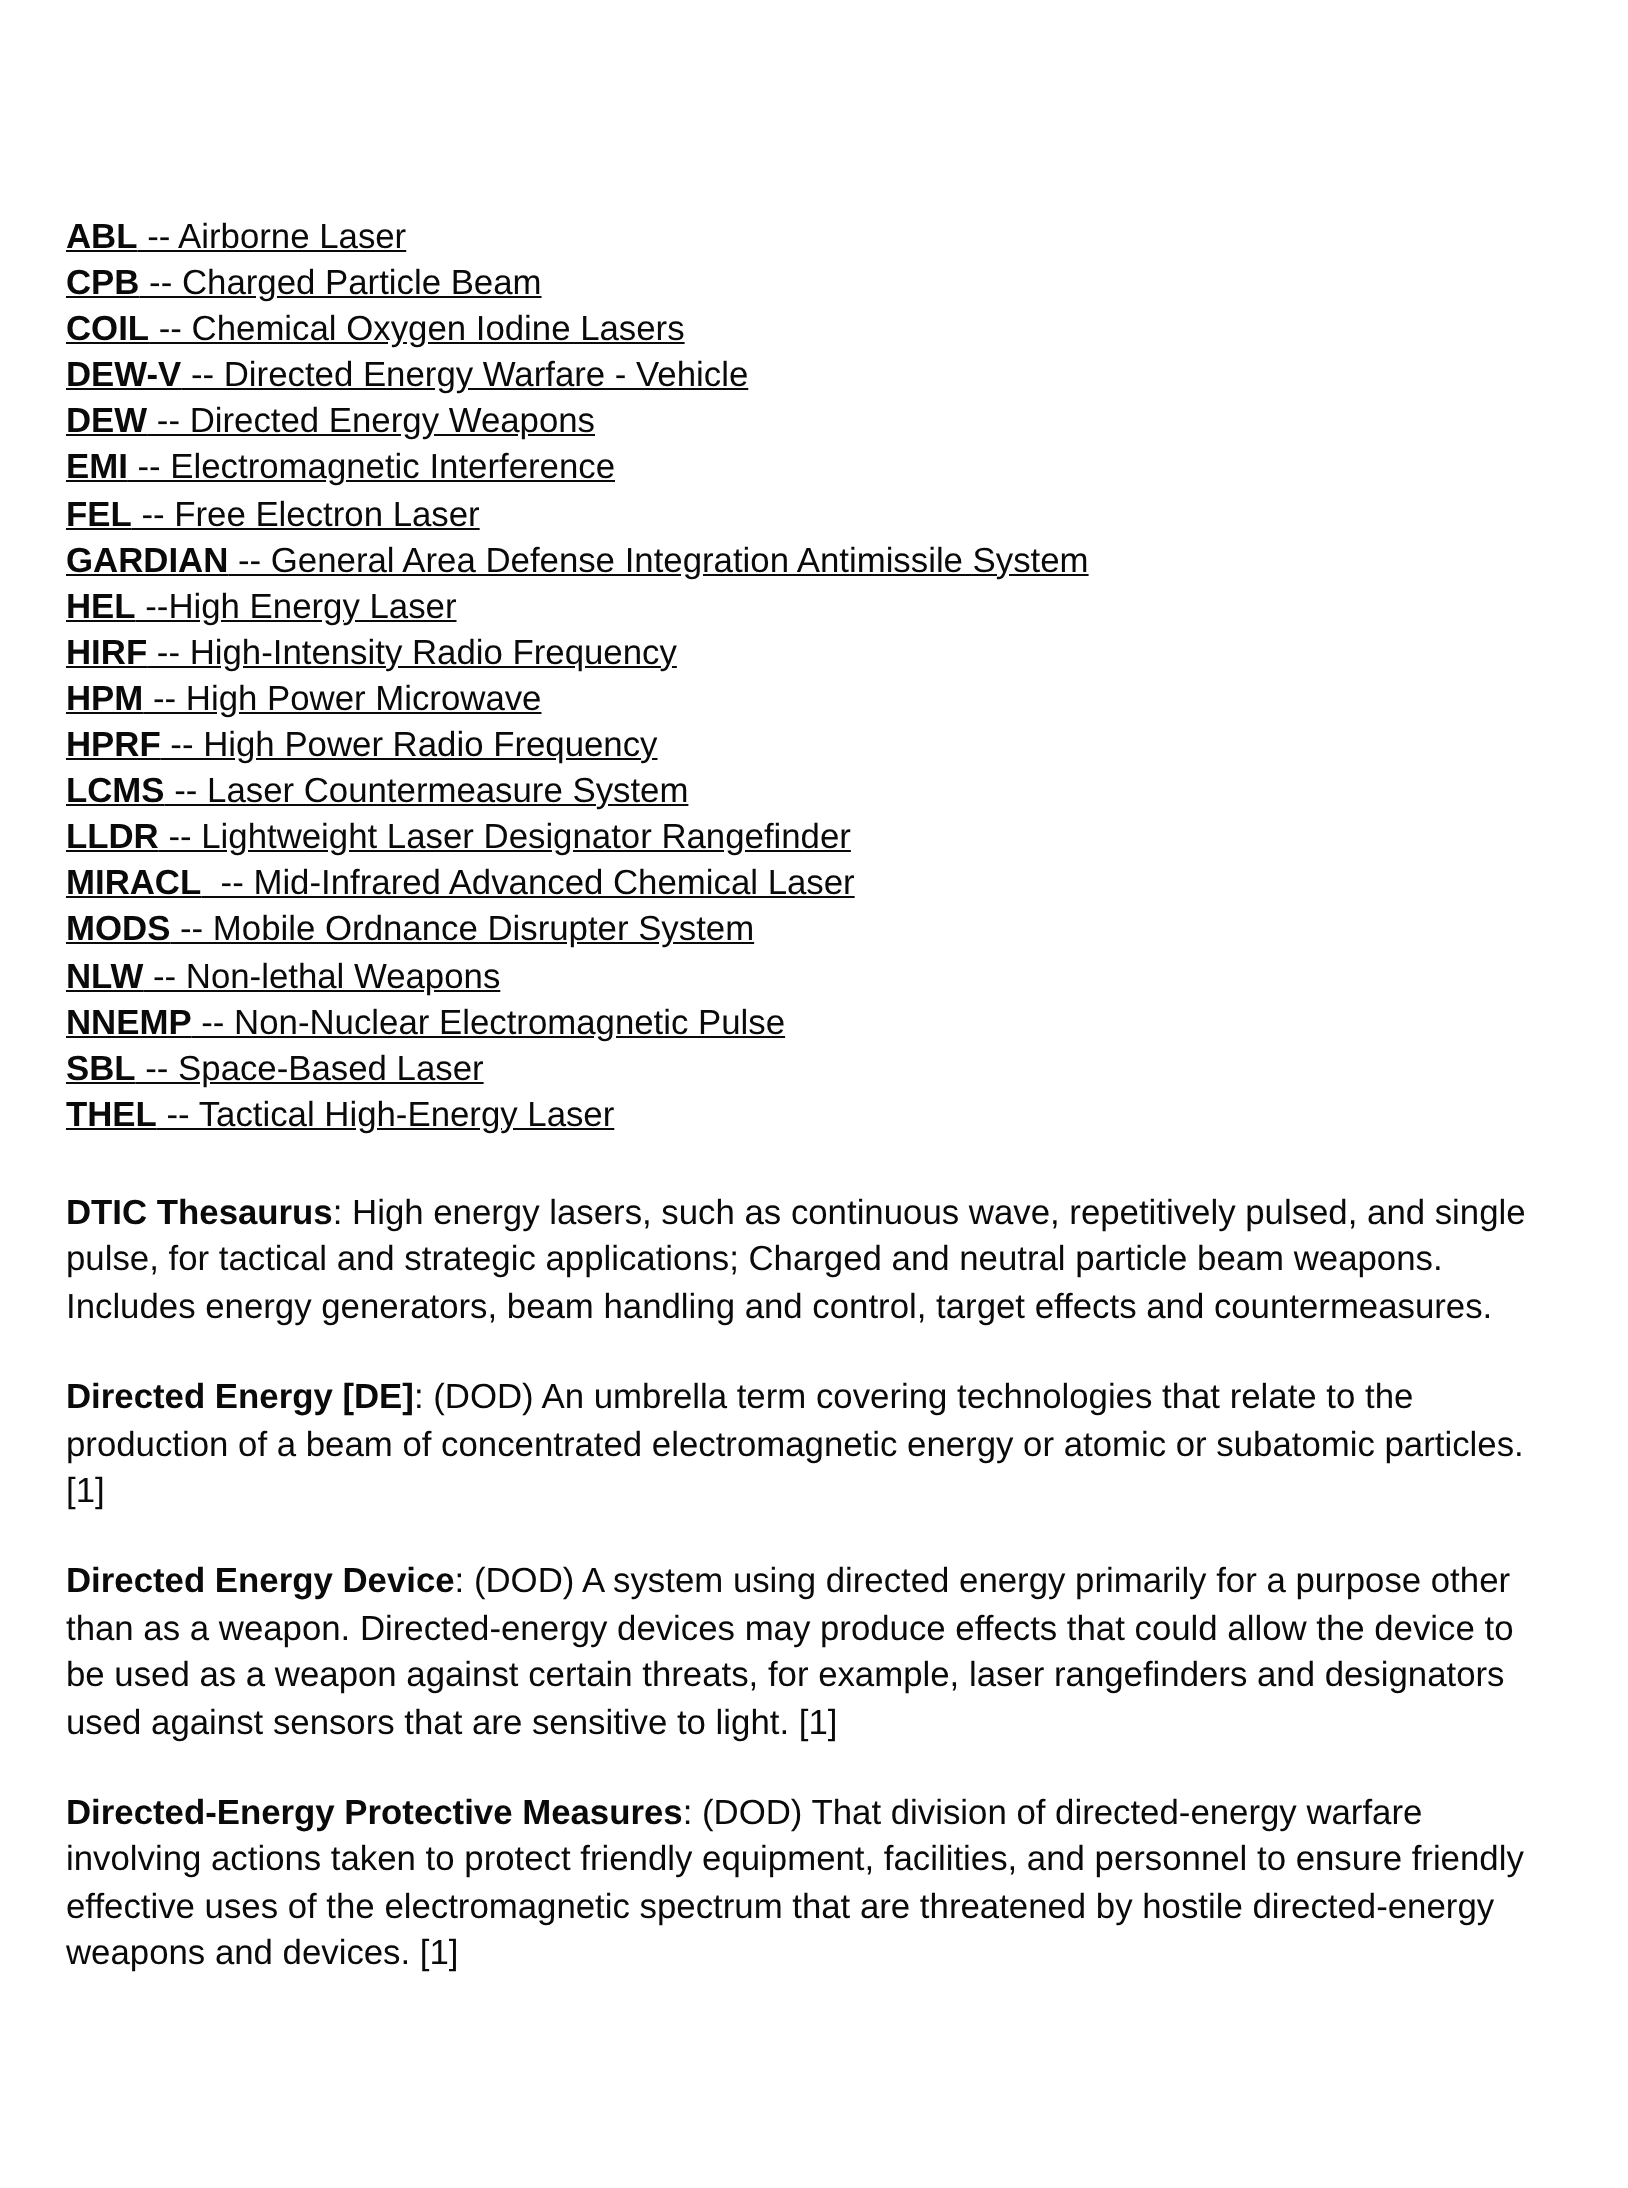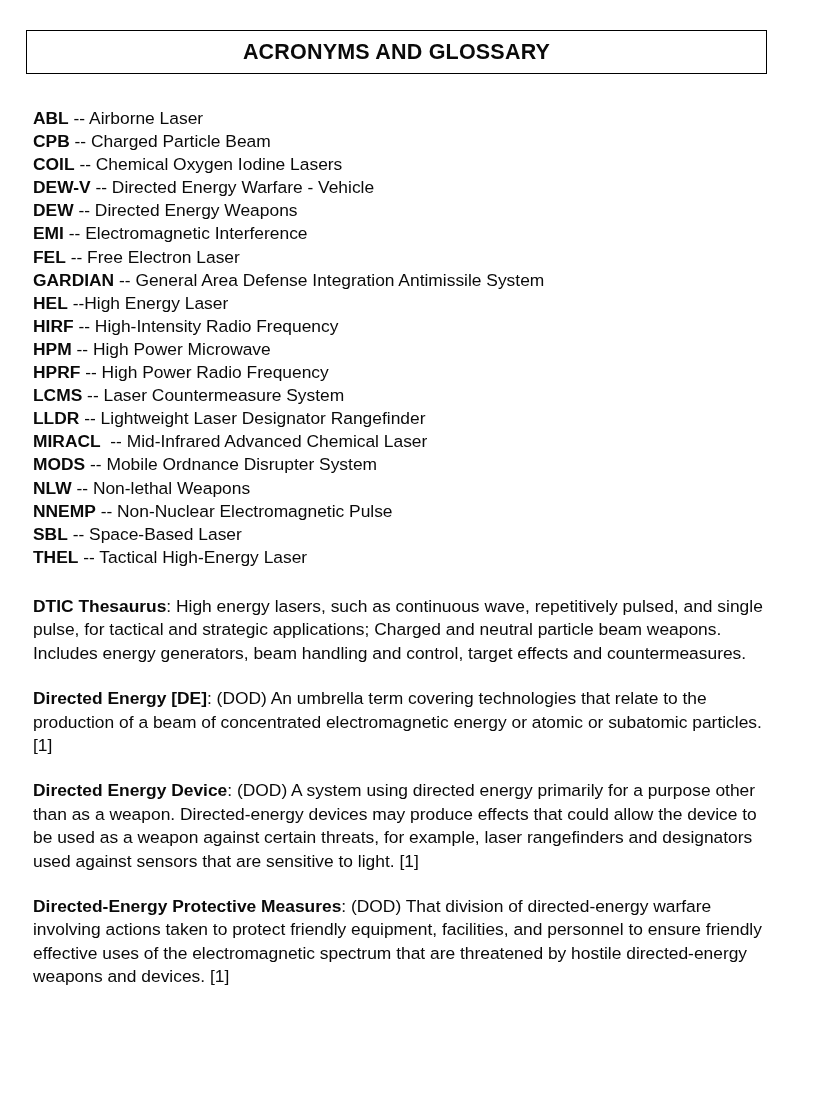--- a/index.html
+++ b/index.html
@@ -53,20 +53,21 @@
     left: 33px;
     top: 107px;
     width: 735px;
   }
 
   
   .acronym-list {
     margin: 0;
     padding: 0;
     list-style: none;
+    text-decoration: underline;
   }
   .acronym-item {
     font-size: 17.4px;
     line-height: 23.1px;
     white-space: pre;
     color: #0a0a0a;
   }
   .acronym-term {
     font-weight: bold;
   }
@@ -93,23 +94,20 @@
   }
   .def-body {
     font-weight: normal;
   }
 </style>
 </head>
 <body>
 
 <div class="page">
 
-  <div class="title-box">
-    <div class="title-text">ACRONYMS AND GLOSSARY</div>
-  </div>
 
   <div class="content">
 
     <ul class="acronym-list">
         <li class="acronym-item"><span class="acronym-term">ABL</span><span class="acronym-def"> -- Airborne Laser</span></li>
         <li class="acronym-item"><span class="acronym-term">CPB</span><span class="acronym-def"> -- Charged Particle Beam</span></li>
         <li class="acronym-item"><span class="acronym-term">COIL</span><span class="acronym-def"> -- Chemical Oxygen Iodine Lasers</span></li>
         <li class="acronym-item"><span class="acronym-term">DEW-V</span><span class="acronym-def"> -- Directed Energy Warfare - Vehicle</span></li>
         <li class="acronym-item"><span class="acronym-term">DEW</span><span class="acronym-def"> -- Directed Energy Weapons</span></li>
         <li class="acronym-item"><span class="acronym-term">EMI</span><span class="acronym-def"> -- Electromagnetic Interference</span></li>

